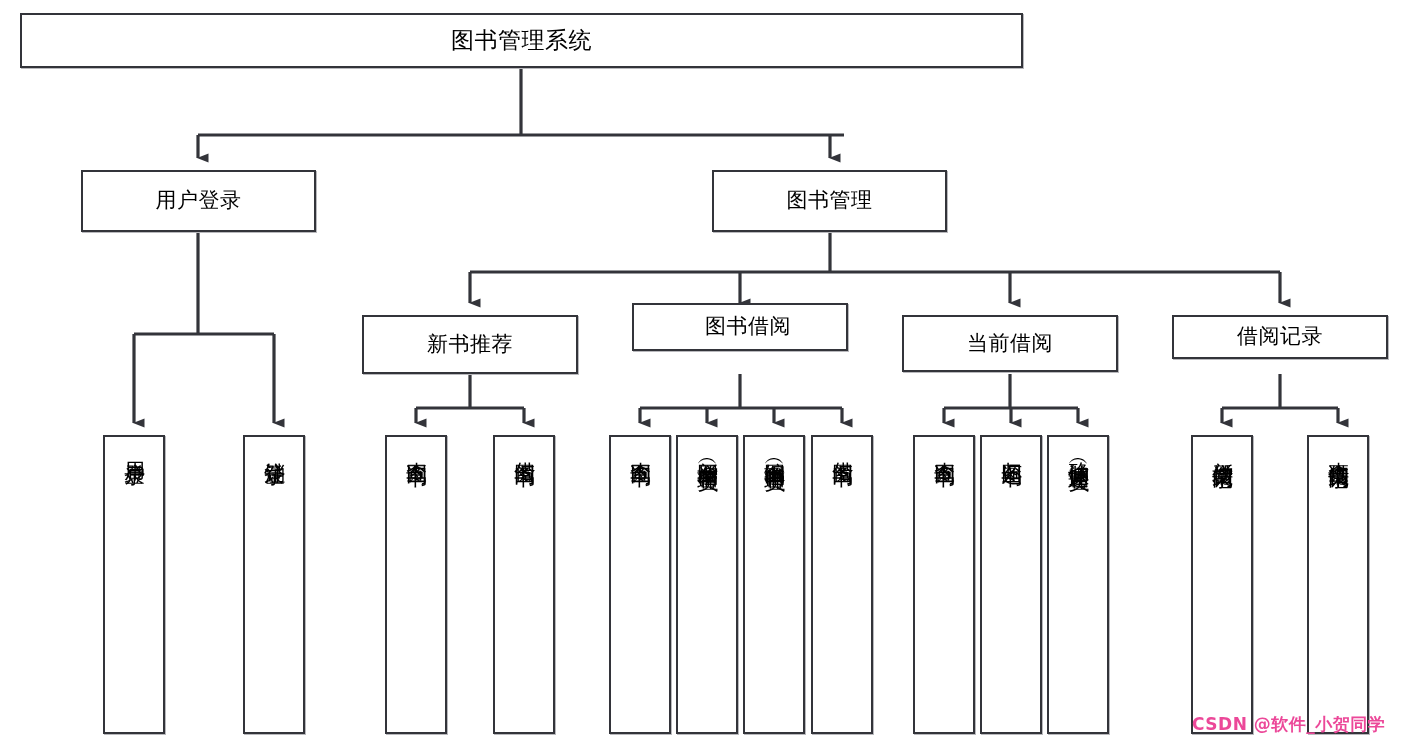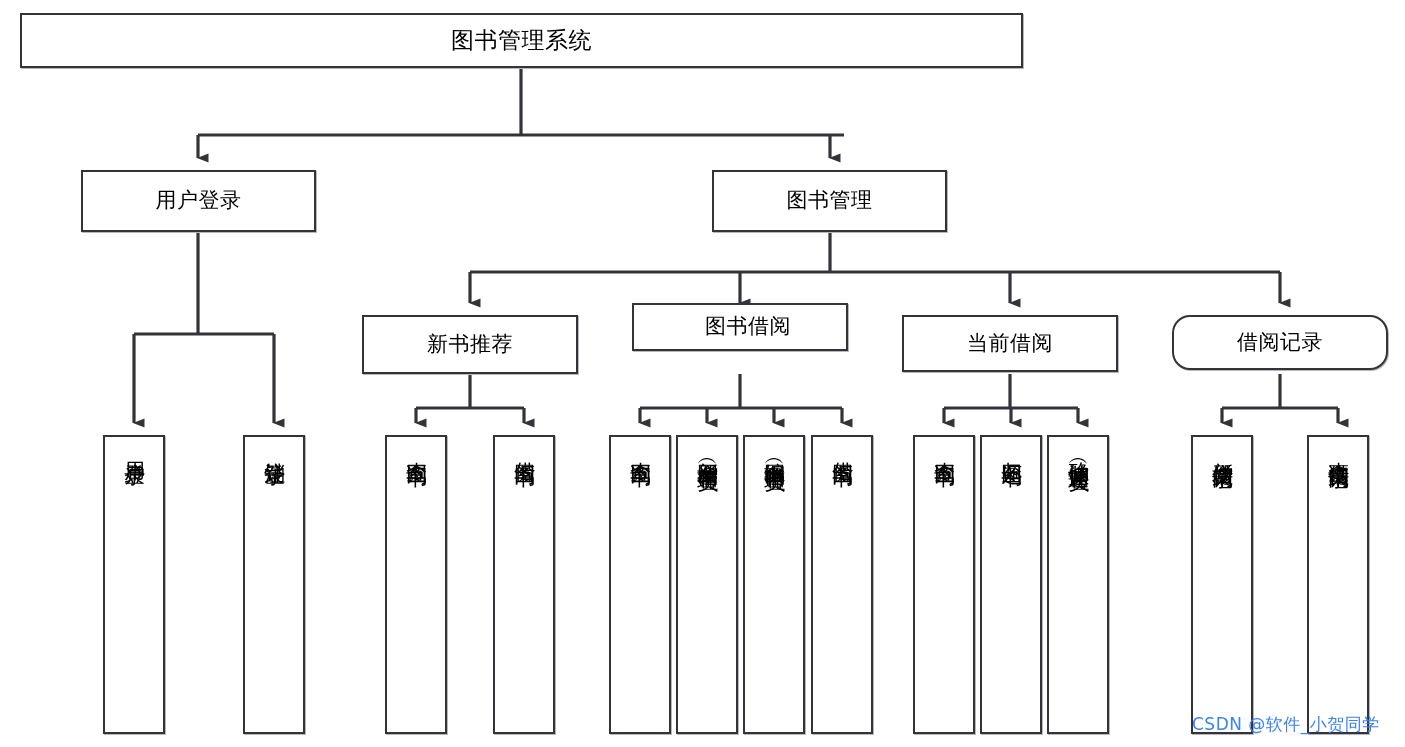--- a/index.html
+++ b/index.html
@@ -62,24 +62,25 @@
     white-space: nowrap;
   }
   .node.root .node-label {
     font-size: 23px;
   }
   .watermark {
     position: absolute;
     left: 1192px;
     top: 713px;
     font-size: 17px;
-    color: #3b82f6;
+    color: #ec4899;
     letter-spacing: 0.5px;
     white-space: nowrap;
     z-index: 5;
+    font-weight: bold;
   }
 </style>
 </head>
 <body>
 
 <div id="diagram-root">
 
   <svg id="edge-layer" viewBox="0 0 1405 747" width="1405" height="747" xmlns="http://www.w3.org/2000/svg">
     <defs>
       <marker id="arrowhead" markerWidth="10" markerHeight="12" refX="4.6" refY="10.5" orient="auto" markerUnits="userSpaceOnUse">
@@ -143,21 +144,21 @@
 
   <div class="node horizontal" style="left:362px; top:315px; width:216px; height:59px;">
     <span class="node-label">新书推荐</span>
   </div>
   <div class="node horizontal" style="left:632px; top:303px; width:216px; height:48px;padding-left:16px;">
     <span class="node-label">图书借阅</span>
   </div>
   <div class="node horizontal" style="left:902px; top:315px; width:216px; height:57px;">
     <span class="node-label">当前借阅</span>
   </div>
-  <div class="node horizontal" style="left:1172px; top:315px; width:216px; height:55px;border-radius:18px;">
+  <div class="node horizontal" style="left:1172px; top:315px; width:216px; height:44px;">
     <span class="node-label">借阅记录</span>
   </div>
 
   <div class="node vertical" style="left:103px; top:435px; width:62px; height:299px;">
     <span class="node-label">用户登录</span>
   </div>
   <div class="node vertical" style="left:243px; top:435px; width:62px; height:299px;">
     <span class="node-label">注销登录</span>
   </div>
 

